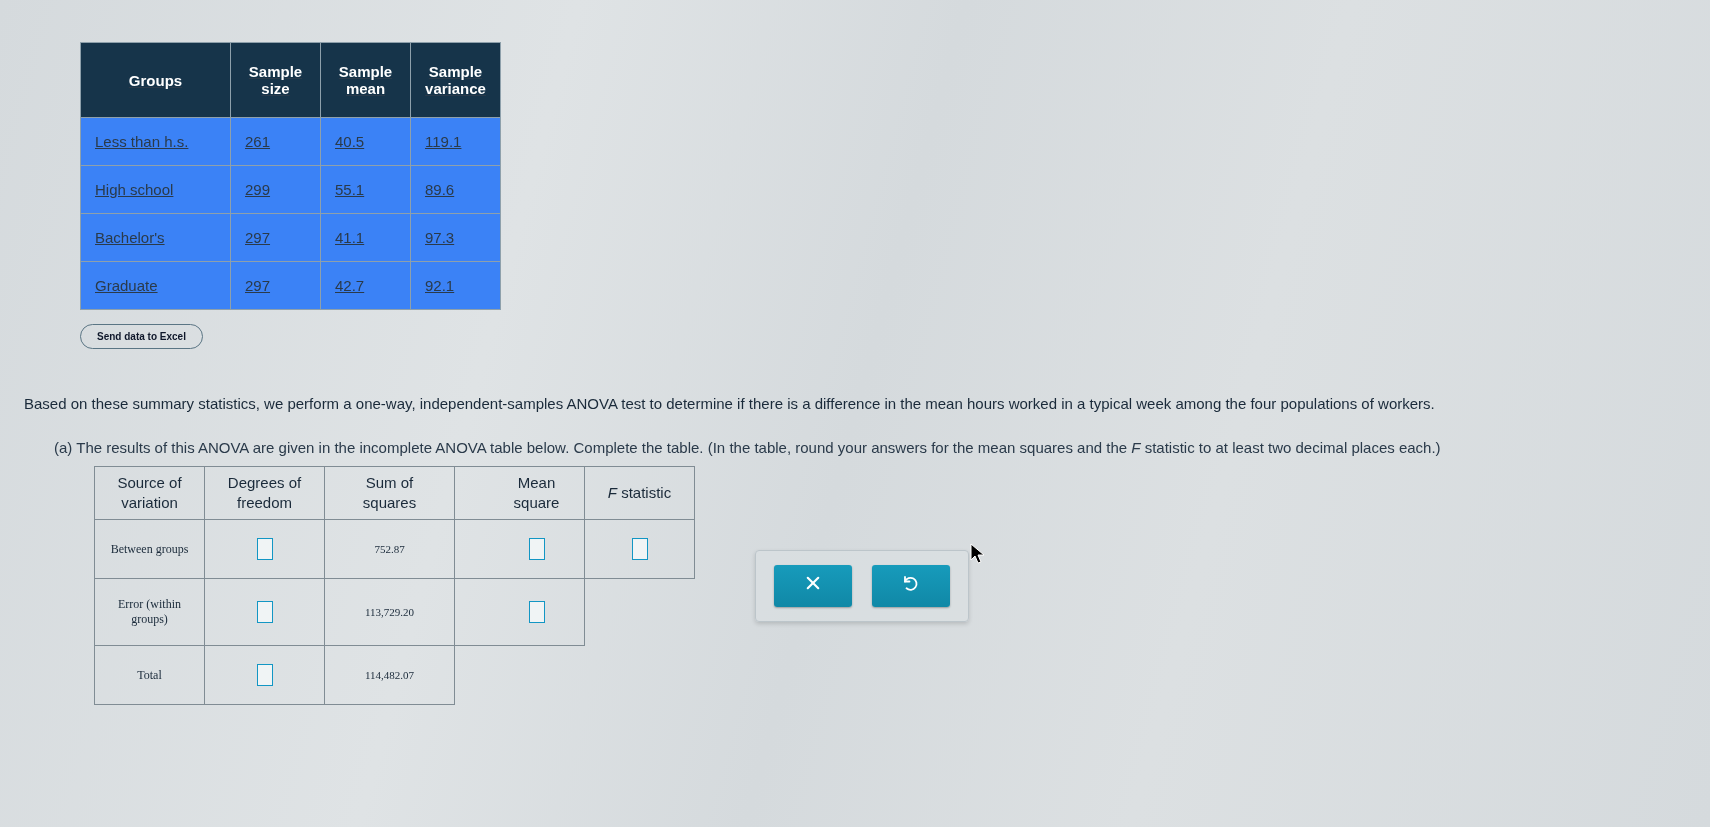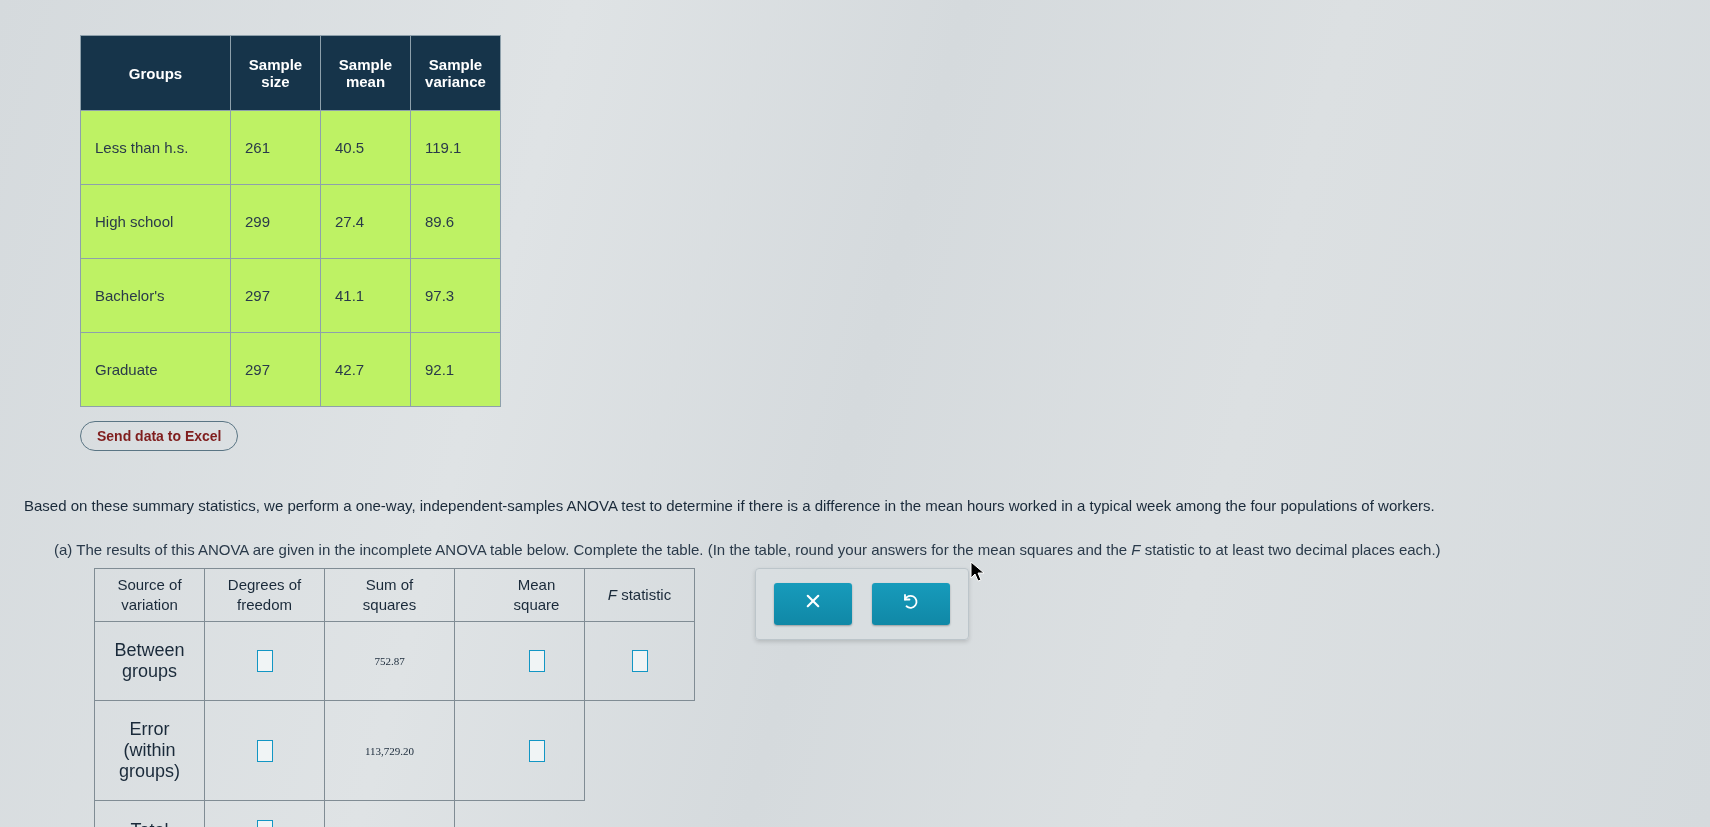--- a/index.html
+++ b/index.html
@@ -14,54 +14,55 @@
     width: 1710px;
     height: 827px;
     overflow: hidden;
   }
   .content { padding: 0 30px; }
 
   
   .summary-table {
     border-collapse: collapse;
     margin-left: 30px;
-    margin-top: 15px;
+    margin-top: 22px;
+    text-decoration: underline;
   }
   .summary-table th {
     background: #16344a;
     color: #fff;
     font-weight: bold;
     padding: 20px 14px;
     border: 1px solid #8ea0ab;
     text-align: center;
     font-size: 15px;
   }
   .summary-table th.groups-hdr {
     width: 150px;
     padding: 18px 14px;
   }
   .summary-table td {
     border: 1px solid #8ea0ab;
-    padding: 28px 14px;
-    background: #bef264;
+    padding: 15px 14px;
+    background: #3b82f6;
     color: #2a3a4a;
   }
   .summary-table td.num { text-align: left; width: 90px; }
   .summary-table td.grp { width: 150px; }
 
   .send-btn {
     display: inline-block;
     margin-left: 30px;
     margin-top: 14px;
     padding: 6px 16px;
     border: 1.5px solid #5a7584;
     border-radius: 16px;
-    color: #7f1d1d;
+    color: #0f172a;
     font-weight: bold;
-    font-size: 14px;
+    font-size: 10px;
     background: transparent;
     cursor: pointer;
   }
 
   .para {
     margin-top: 44px;
     line-height: 1.45;
     color: #1a2a3a;
   }
   .para.b { margin-left: -26px; }
@@ -70,41 +71,42 @@
     margin-top: 24px;
     margin-left: 4px;
   }
   .part-label { display: inline; }
   .part-text { display: inline; }
   .ital { font-style: italic; }
 
   
   .anova-wrap {
     display: flex;
-    align-items: flex-start;
+    align-items: center;
     gap: 60px;
     margin-top: 10px;
     margin-left: 40px;
   }
   .anova-table { border-collapse: collapse; }
   .anova-table th, .anova-table td {
     border: 1px solid #808c94;
     text-align: center;
     font-weight: normal;
     color: #1a2a3a;
   }
   .anova-table th {
     padding: 6px 14px;
     font-size: 15px;
     line-height: 1.35;
     background: transparent;
   }
   .anova-table td {
     padding: 18px 14px;
-    font-size: 18px;
+    font-size: 12px;
+    font-family: Liberation Serif, serif;
   }
   .anova-table td.ss { font-family: Georgia, 'Times New Roman', serif; font-size: 11px; }
   .anova-table th.c1, .anova-table td.c1 { width: 110px; }
   .anova-table th.c2, .anova-table td.c2 { width: 120px; }
   .anova-table th.c3, .anova-table td.c3 { width: 130px; }
   .anova-table th.c4, .anova-table td.c4 { width: 130px; border-right: 1px solid #808c94; padding-left: 48px; }
   .anova-table th.c5, .anova-table td.c5 { width: 110px; }
   .anova-table td.noborder { border: none; }
 
   .input-box {
@@ -168,21 +170,21 @@
     <tbody>
       <tr>
         <td class="grp">Less than h.s.</td>
         <td class="num">261</td>
         <td class="num">40.5</td>
         <td class="num">119.1</td>
       </tr>
       <tr>
         <td class="grp">High school</td>
         <td class="num">299</td>
-        <td class="num">27.4</td>
+        <td class="num">55.1</td>
         <td class="num">89.6</td>
       </tr>
       <tr>
         <td class="grp">Bachelor's</td>
         <td class="num">297</td>
         <td class="num">41.1</td>
         <td class="num">97.3</td>
       </tr>
       <tr>
         <td class="grp">Graduate</td>

